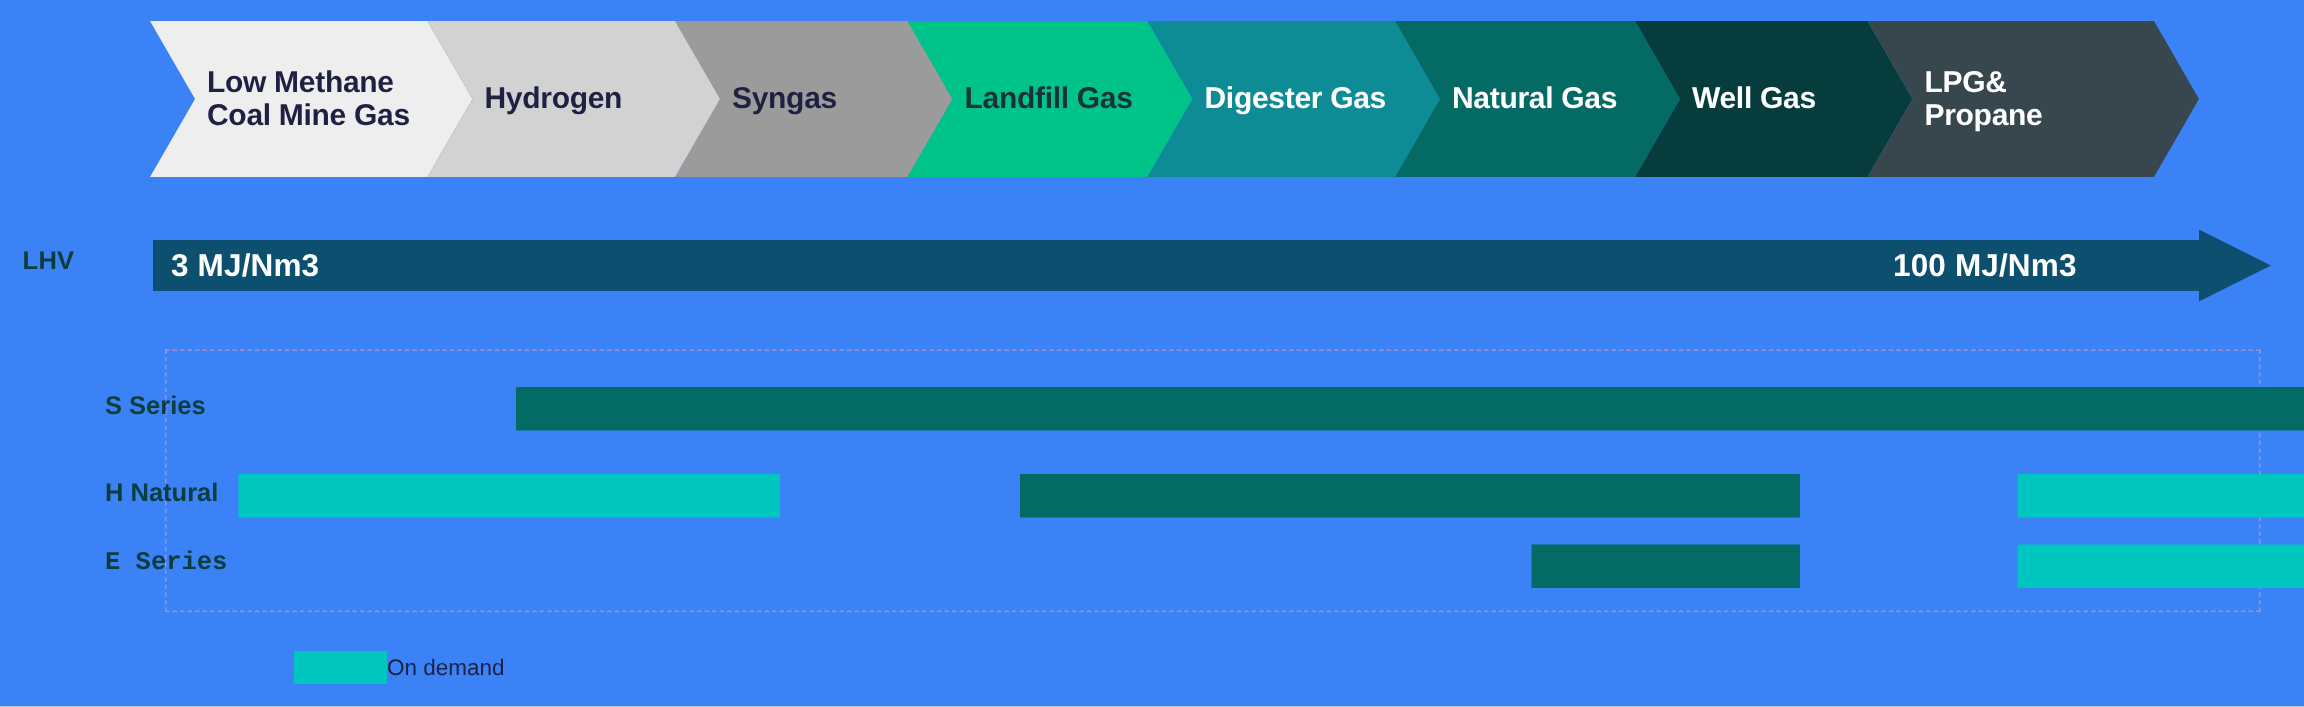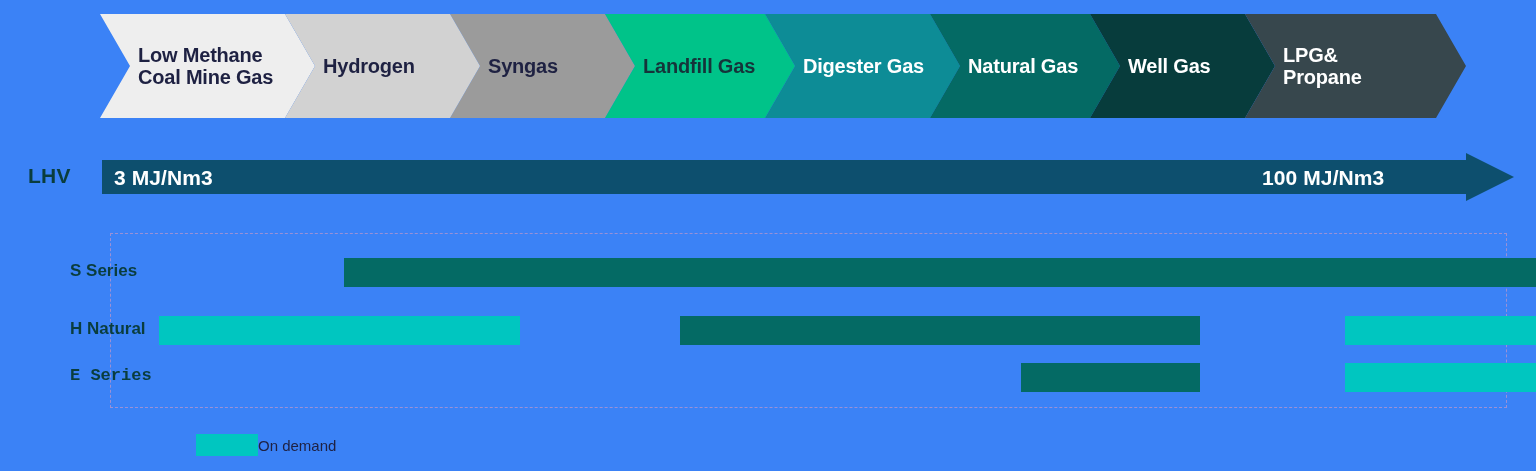--- a/index.html
+++ b/index.html
@@ -53,23 +53,23 @@
   
   #lhv-row {
     position: absolute;
     left: 0;
     top: 153px;
     width: 1536px;
     height: 48px;
   }
   #lhv-axis-label {
     position: absolute;
-    left: 28px;
+    left: 15px;
     top: 11px;
-    font-size: 21px;
+    font-size: 17px;
     font-weight: bold;
     color: #0a3d3d;
     letter-spacing: 0.2px;
   }
   #lhv-arrow {
     position: absolute;
     left: 102px;
     top: 0;
     width: 1412px;
     height: 48px;

